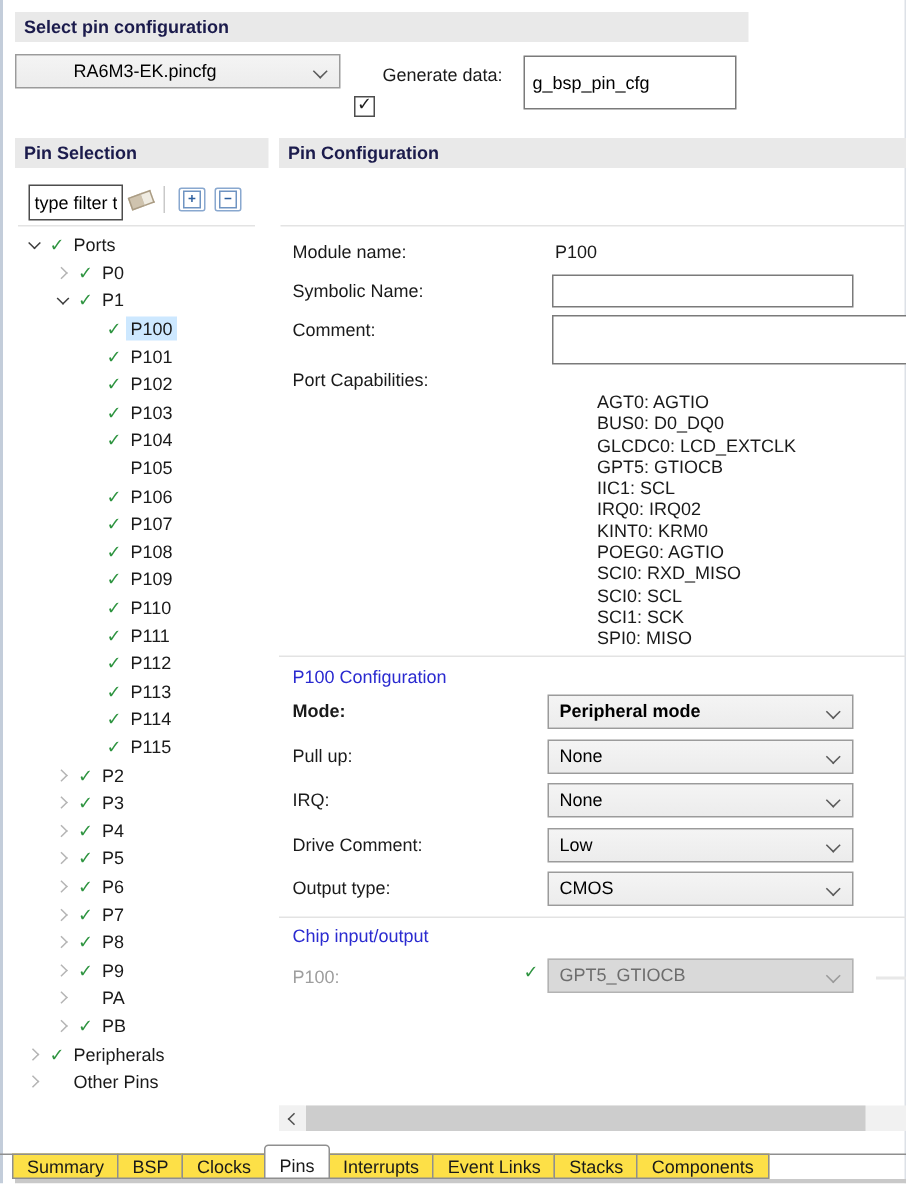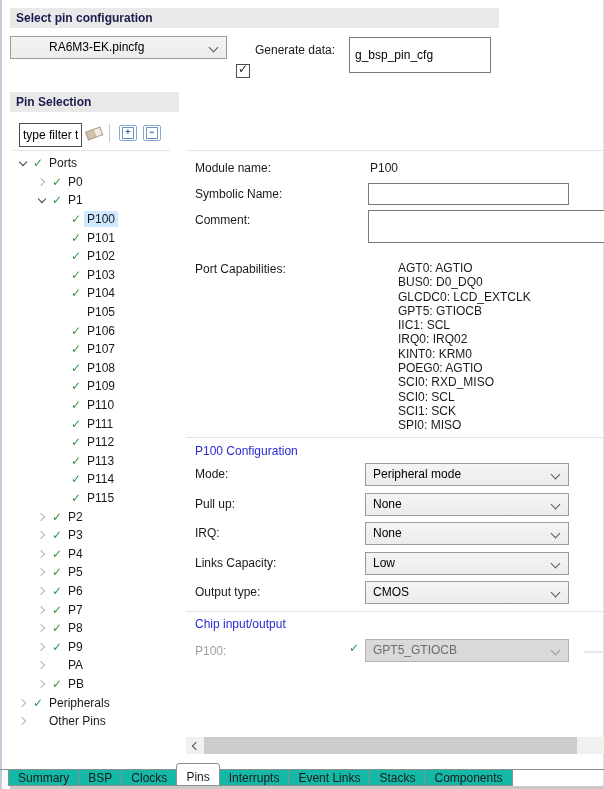--- a/index.html
+++ b/index.html
@@ -91,21 +91,21 @@
   .sb-btn{position:absolute;left:0;top:0;width:17px;height:17px;background:#f1f1f1;display:flex;align-items:center;justify-content:center;}
   .sb-arrow{width:5px;height:5px;border-left:1.6px solid #4f4f4f;border-bottom:1.6px solid #4f4f4f;transform:rotate(45deg);margin-left:2px;}
   .sb-thumb{position:absolute;left:18px;top:0;width:373px;height:17px;background:#cdcdcd;}
 
   
   #tabbar{position:absolute;left:0;top:762px;width:604px;height:24px;}
   #tabbar::before{content:"";position:absolute;left:0;right:0;top:7px;border-top:1px solid #8f8f8f;}
   #tabs{display:flex;margin-left:8px;align-items:flex-start;position:relative;}
   .tab{
     box-sizing:border-box;height:17px;margin-top:7px;margin-right:-1px;
-    background:#14b8a6;border:1px solid #8f8f8f;
+    background:#fde047;border:1px solid #8f8f8f;
     padding:0 9px;display:flex;align-items:center;justify-content:center;
     white-space:nowrap;z-index:1;
   }
   .tab.active{
     height:23px;margin-top:1px;background:#fff;z-index:3;
     border-radius:3px 3px 0 0;padding-top:5px;
   }
   .bottom-strip{left:10px;top:786px;width:594px;height:3px;background:#c9c9c9;}
   .dash{position:absolute;background:#e8e8e8;}
 </style>
@@ -328,65 +328,66 @@
     <div class="tree-row" style="padding-left: 6px;">
       <span class="slot">
         <span class="chev collapsed"></span>
       </span>
       <span class="slot check"></span>
       <span class="lbl">Other Pins</span>
     </div>
   </div>
 
 <div id="right-panel">
+  <div class="section-header" style="position:absolute;left:0;top:92px;width:418px;">Pin Configuration</div>
   <div class="hline" style="left:1px;top:150px;width:416px;"></div>
 
   <div class="form-label" style="top:161px;">Module name:</div>
   <div class="form-label" style="left:184px;top:161px;">P100</div>
 
   <div class="form-label" style="top:187px;">Symbolic Name:</div>
   <input class="textbox" style="position: absolute; left: 182px; top: 183px; width: 201px; height: 22px;" value="">
 
   <div class="form-label" style="top:213px;">Comment:</div>
   <div class="textbox" style="position:absolute;left:182px;top:210px;width:248px;height:33px;"></div>
 
-  <div class="form-label" style="top:262px;">Port Capabilities:</div>
+  <div class="form-label" style="top:246px;">Port Capabilities:</div>
   <div id="caps" style="position:absolute;left:184px;top:261px;margin-left:28px;">
       <div class="cap-line">AGT0: AGTIO</div>
       <div class="cap-line">BUS0: D0_DQ0</div>
       <div class="cap-line">GLCDC0: LCD_EXTCLK</div>
       <div class="cap-line">GPT5: GTIOCB</div>
       <div class="cap-line">IIC1: SCL</div>
       <div class="cap-line">IRQ0: IRQ02</div>
       <div class="cap-line">KINT0: KRM0</div>
       <div class="cap-line">POEG0: AGTIO</div>
       <div class="cap-line">SCI0: RXD_MISO</div>
       <div class="cap-line">SCI0: SCL</div>
       <div class="cap-line">SCI1: SCK</div>
       <div class="cap-line">SPI0: MISO</div>
     </div>
 
   <div class="hline" style="left:0;top:437px;width:418px;"></div>
   <div class="blue-heading" style="top:444px;">P100 Configuration</div>
 
   <div id="cfg-fields" style="position:absolute;left:0;top:459px;width:418px;height:148px;">
-      <div class="cfg-row" style="top: 0px;">
+      <div class="cfg-row" style="top: 0px; font-weight: bold;">
         <div class="form-label">Mode:</div>
         <div class="combo"><span>Peripheral mode</span><span class="cv"></span></div>
       </div>
       <div class="cfg-row" style="top: 29.5px;">
         <div class="form-label">Pull up:</div>
         <div class="combo"><span>None</span><span class="cv"></span></div>
       </div>
       <div class="cfg-row" style="top: 59px;">
         <div class="form-label">IRQ:</div>
         <div class="combo"><span>None</span><span class="cv"></span></div>
       </div>
       <div class="cfg-row" style="top: 88.5px;">
-        <div class="form-label">Links Capacity:</div>
+        <div class="form-label">Drive Comment:</div>
         <div class="combo"><span>Low</span><span class="cv"></span></div>
       </div>
       <div class="cfg-row" style="top: 118px;">
         <div class="form-label">Output type:</div>
         <div class="combo"><span>CMOS</span><span class="cv"></span></div>
       </div>
     </div>
 
   <div class="hline" style="left:0;top:611px;width:418px;"></div>
   <div class="blue-heading" style="top:617px;">Chip input/output</div>

